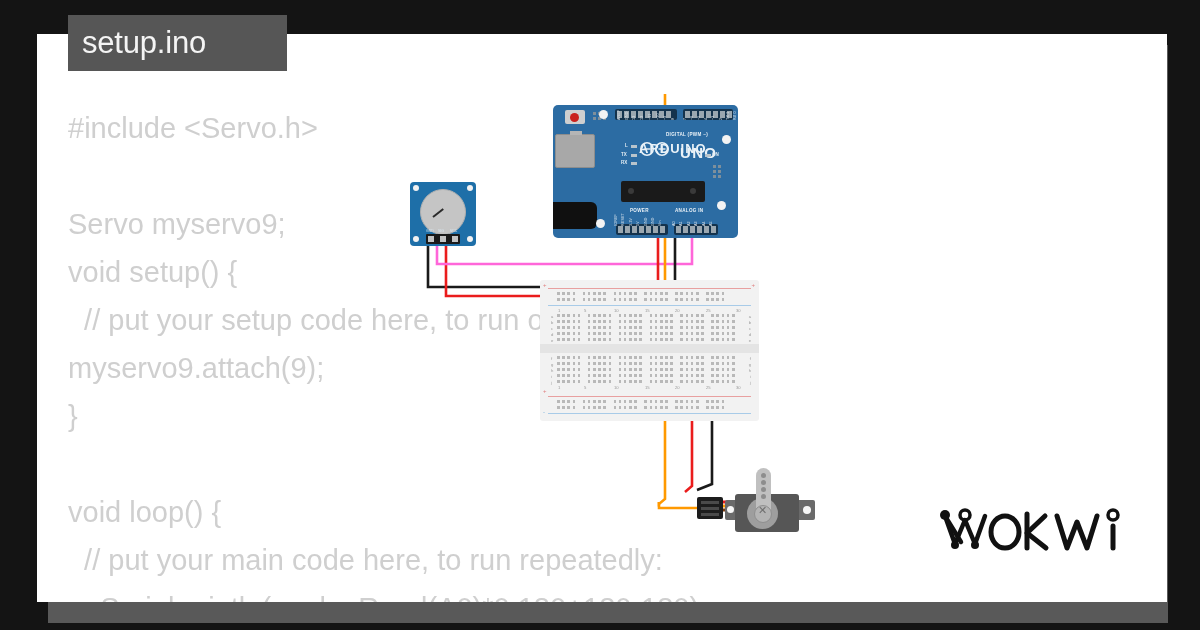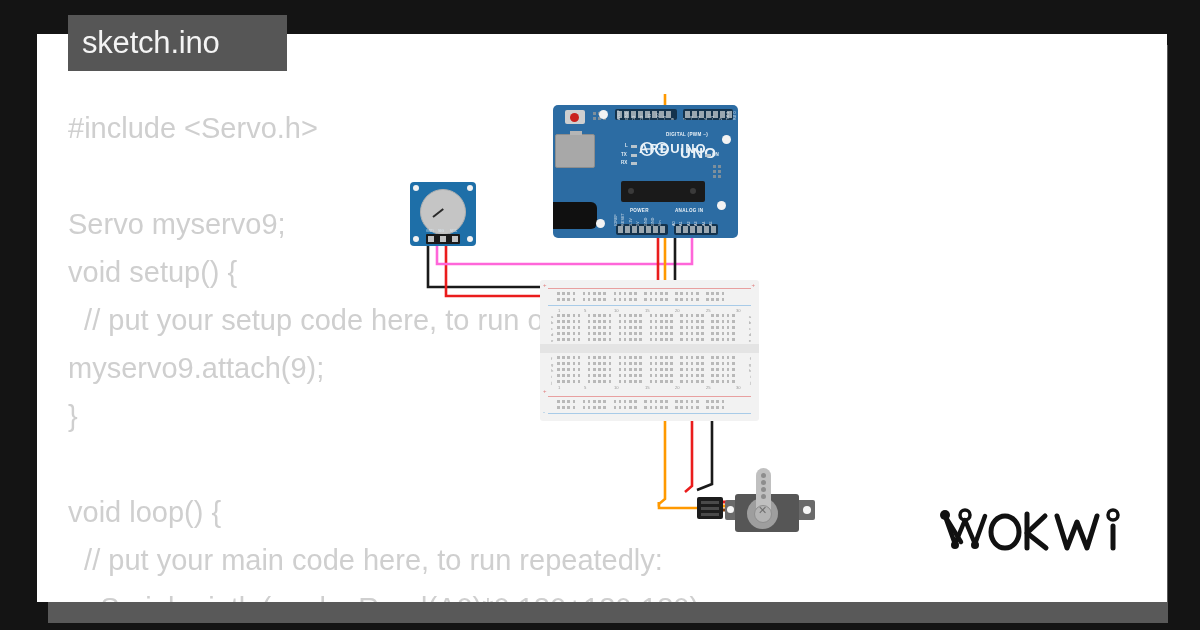--- a/index.html
+++ b/index.html
@@ -962,16 +962,16 @@
           <path d="M118 14 L128 46 L138 20 L148 46 L158 14"></path>
           <line x1="174" y1="24" x2="174" y2="46"></line>
         </g>
         <circle cx="174" cy="13" r="5" fill="none" stroke="#111" stroke-width="3.5"></circle>
       </svg>
     </div>
 
   </div>
 
   <div class="file-tab">
-    <span class="label">sketch.ino</span>
+    <span class="label">setup.ino</span>
   </div>
 
 </div>
 
 </body></html>

